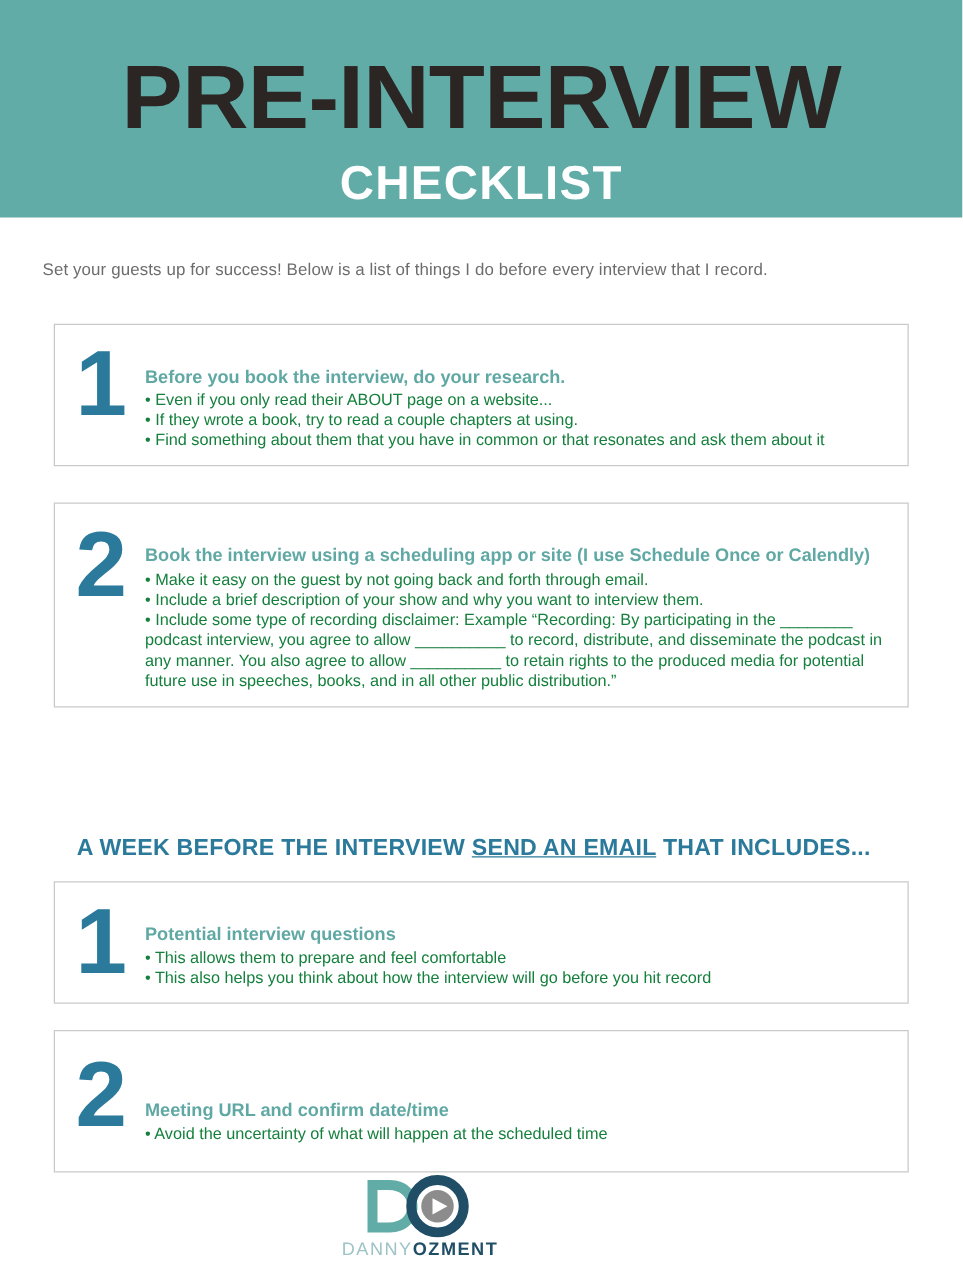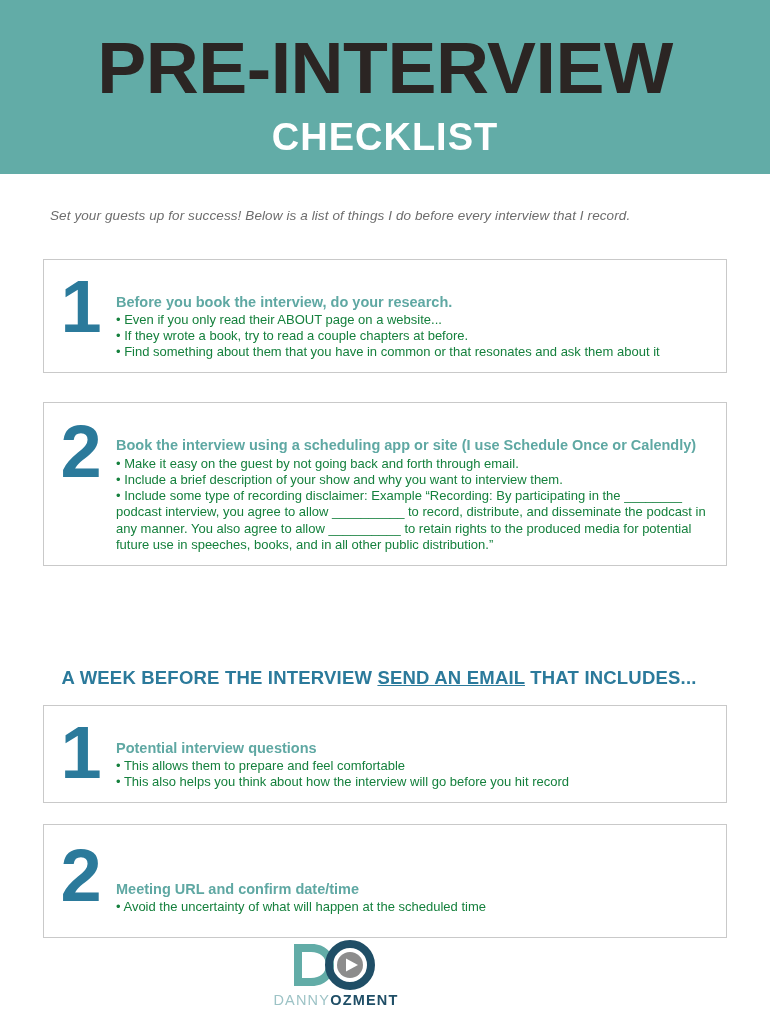--- a/index.html
+++ b/index.html
@@ -14,21 +14,21 @@
     overflow: hidden;
     position: relative;
   }
 
   
   .header-band {
     width: 770px;
     height: 174px;
     background: #62aca7;
     box-sizing: border-box;
-    padding-top: 34px;
+    padding-top: 44px;
     text-align: center;
     position: relative;
   }
   .header-title {
     font-size: 72px;
     line-height: 0.95;
     font-weight: bold;
     color: #2b2523;
     letter-spacing: -0.5px;
     font-family: "Liberation Sans Narrow", "Liberation Sans", sans-serif;
@@ -42,24 +42,23 @@
     color: #ffffff;
     letter-spacing: 1px;
     margin: 14px 0 0 0;
     font-family: "Liberation Sans Narrow", "Liberation Sans", sans-serif;
   }
 
   
   .intro {
     position: absolute;
     top: 208px;
-    left: 50px;
+    left: 34px;
     width: 700px;
     font-size: 13.5px;
-    font-style: italic;
     color: #6d6d6d;
     letter-spacing: 0.1px;
   }
 
   
   .box {
     position: absolute;
     left: 43px;
     width: 684px;
     border: 1px solid #c9c9c9;
@@ -168,21 +167,21 @@
 
 <div class="intro">Set your guests up for success! Below is a list of things I do before every interview that I record.</div>
 
 <div class="box" id="box-1">
   <div class="box-inner">
     <div class="num">1</div>
     <div class="content">
       <div class="item-title">Before you book the interview, do your research.</div>
       <div class="bullets">
         <p>• Even if you only read their ABOUT page on a website...</p>
-        <p>• If they wrote a book, try to read a couple chapters at before.</p>
+        <p>• If they wrote a book, try to read a couple chapters at using.</p>
         <p>• Find something about them that you have in common or that resonates and ask them about it</p>
       </div>
     </div>
   </div>
 </div>
 
 <div class="box" id="box-2">
   <div class="box-inner">
     <div class="num">2</div>
     <div class="content">

